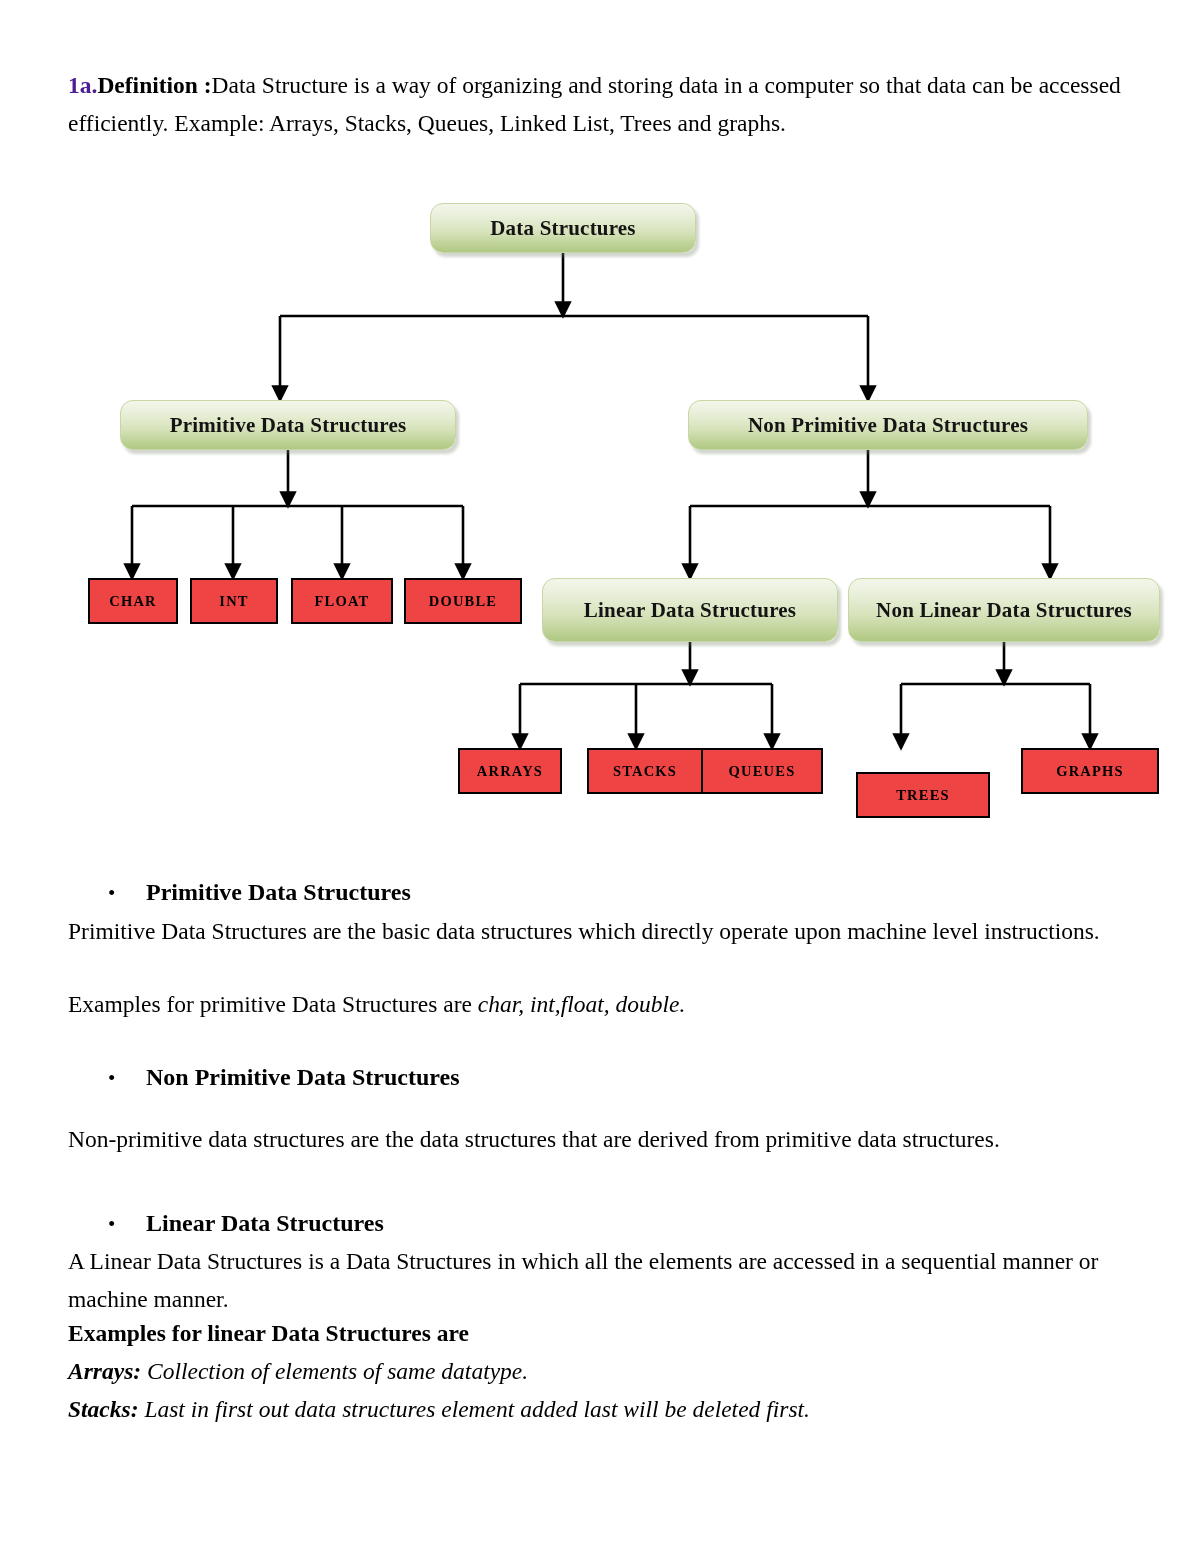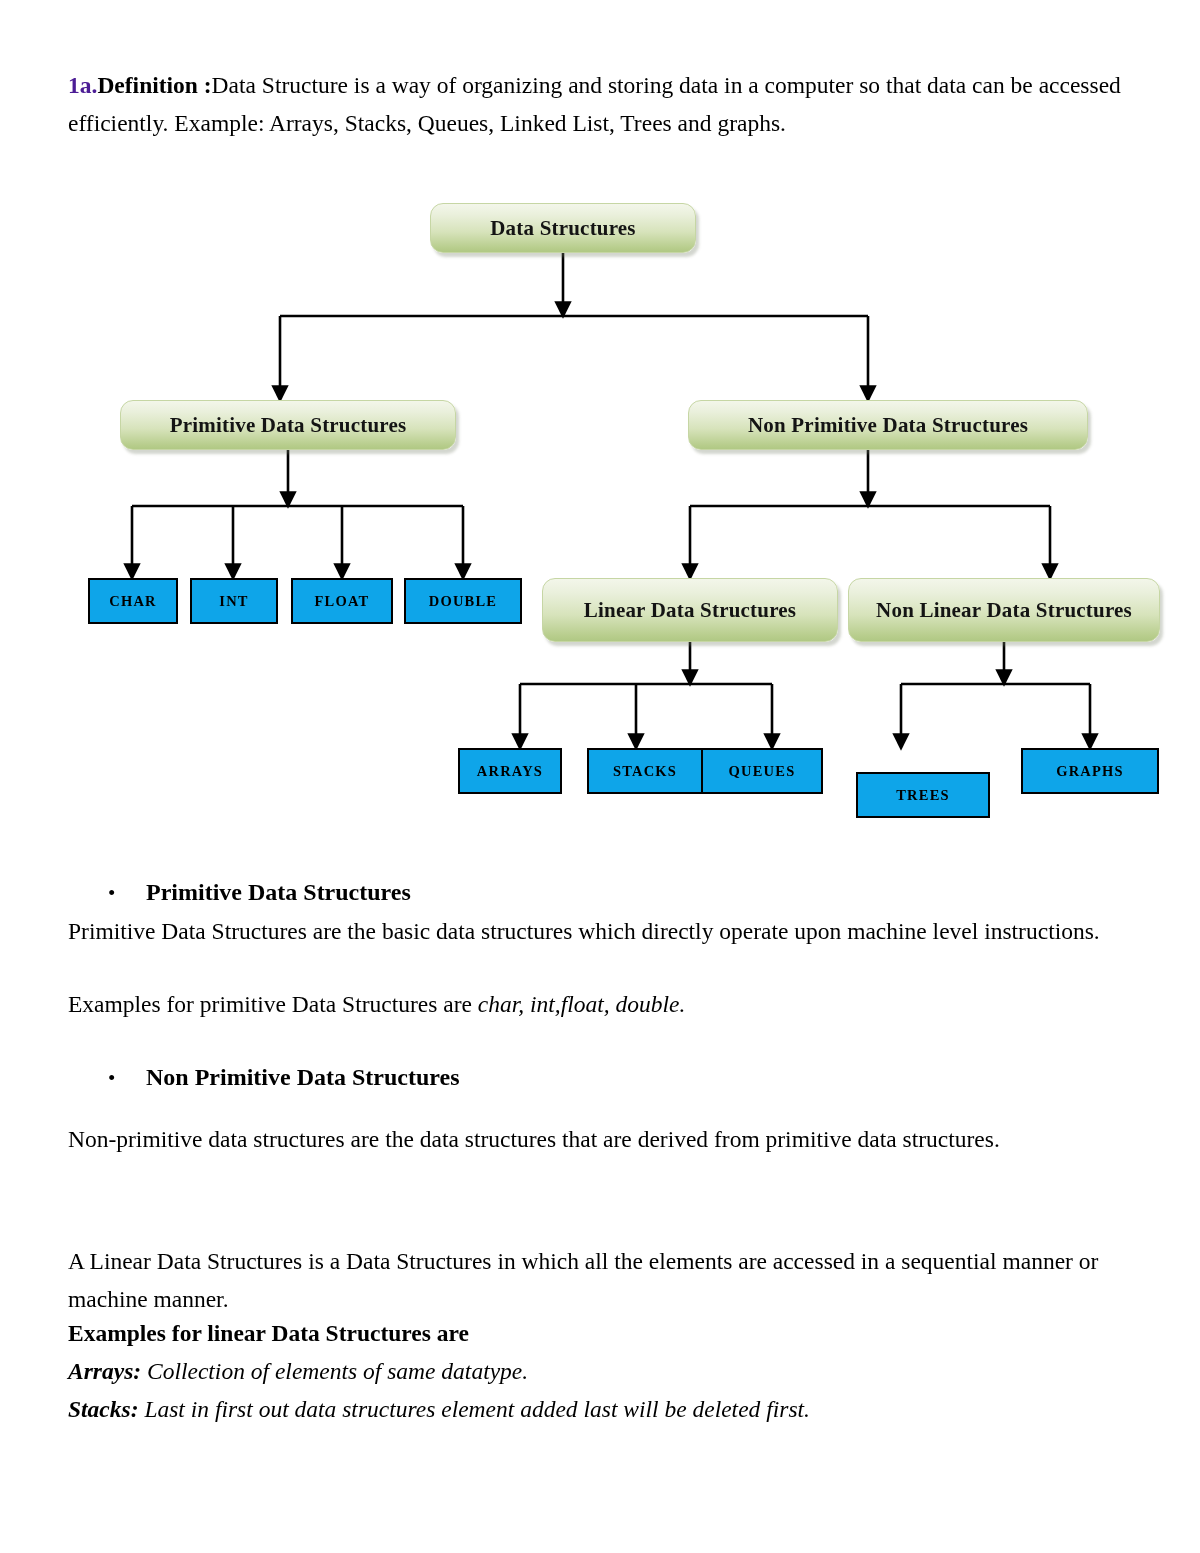--- a/index.html
+++ b/index.html
@@ -87,21 +87,21 @@
     box-shadow: 3px 4px 3px rgba(120,130,110,0.33);
     font-weight: bold;
     color: #141414;
     letter-spacing: 0.2px;
   }
   .gnode .lbl {
     font-size: 21px;
     font-weight: bold;
   }
   .wnode {
-    background: #0ea5e9;
+    background: #ef4444;
     border: 2.4px solid #000000;
     color: #000000;
   }
   .wnode .lbl {
     font-size: 14.5px;
     font-weight: bold;
     font-variant: small-caps;
     letter-spacing: 1.2px;
   }
 </style>
@@ -223,20 +223,23 @@
     </p>
   </div>
 
   <div class="bullet-line" style="top: 1058px;">
     <span class="dot">•</span><span class="btxt">Non Primitive Data Structures</span>
   </div>
   <div class="textcol" style="top: 1096px;">
     <p class="para justify">Non-primitive data structures are the data structures that are derived from primitive data structures.</p>
   </div>
 
+  <div class="bullet-line" style="top: 1204px;">
+    <span class="dot">•</span><span class="btxt">Linear Data Structures</span>
+  </div>
   <div class="textcol" style="top: 1242px;">
     <p class="para">A Linear Data Structures is a Data Structures in which all the elements are accessed in a sequential manner or machine manner.</p>
   </div>
   <div class="textcol" style="top: 1314px;">
     <p class="para bold">Examples for linear Data Structures are</p>
   </div>
   <div class="textcol" style="top: 1352px;">
     <p class="para">
       <span class="bold-ital">Arrays:</span><span class="ital"> Collection of elements of same datatype.</span>
     </p>

